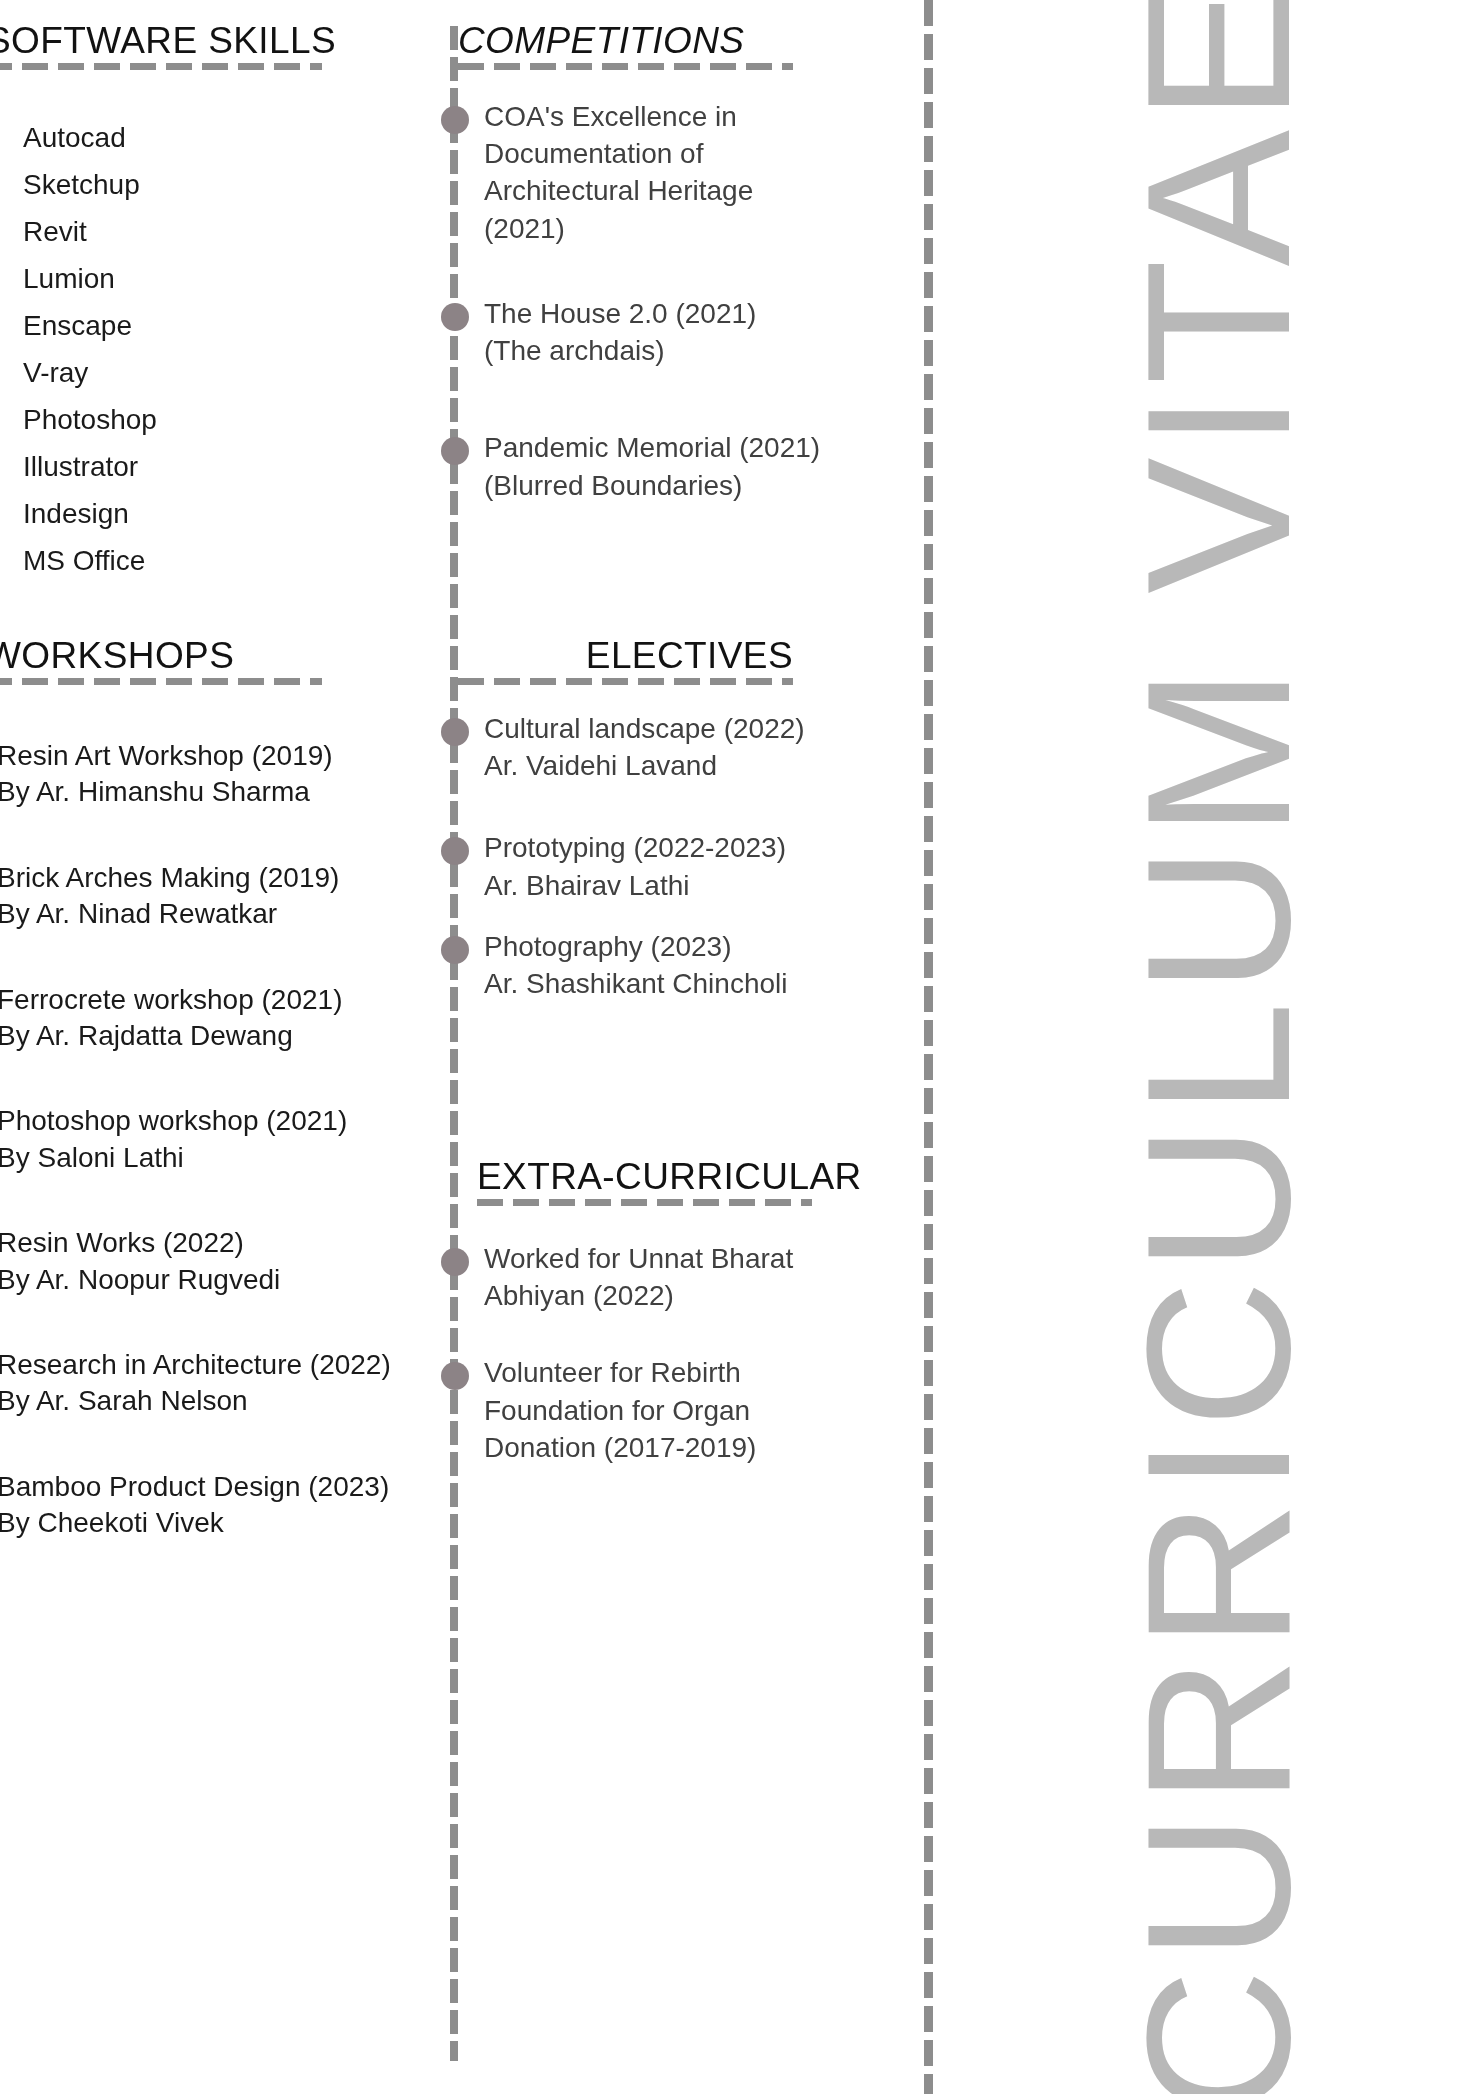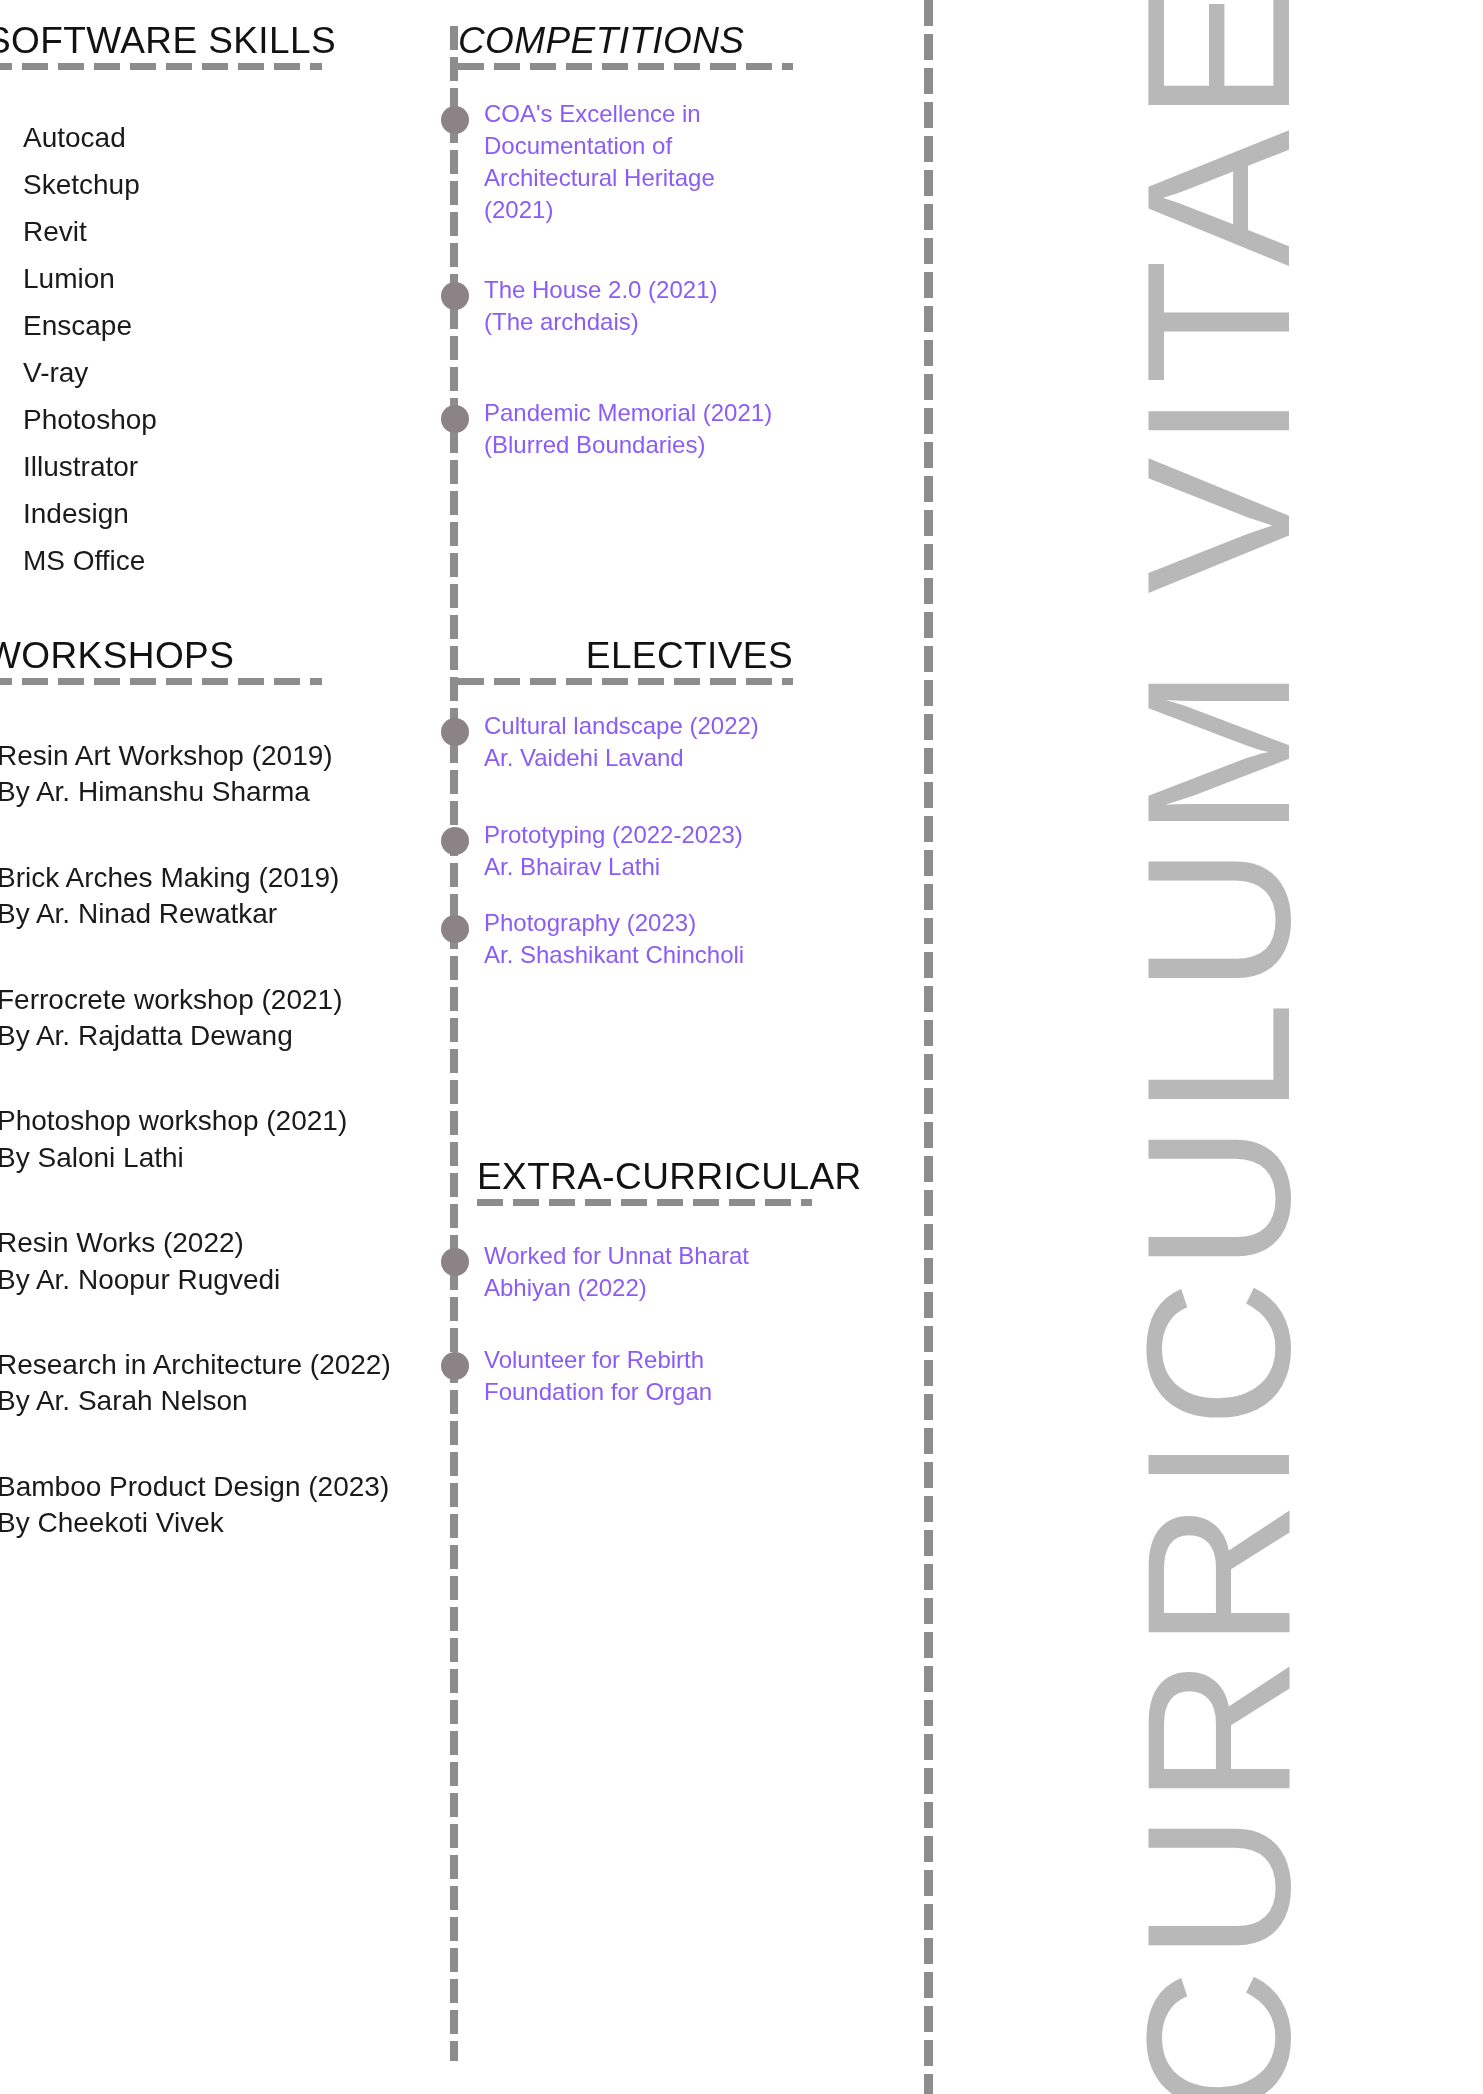--- a/index.html
+++ b/index.html
@@ -85,22 +85,22 @@
     height: 2035px;
     background-image: repeating-linear-gradient(
         to bottom,
         #8d8d8d 0px, #8d8d8d 24px,
         transparent 24px, transparent 31px);
   }
 
   .tl-item {
     position: relative;
     padding-left: 32px;
-    font-size: 24px;
-    color: #8b5cf6;
+    font-size: 28px;
+    color: #404040;
     line-height: 1.33;
   }
   .tl-item .dot {
     position: absolute;
     left: -11px;
     top: 8px;
     width: 28px;
     height: 28px;
     border-radius: 50%;
     background: #8c8386;
@@ -262,20 +262,21 @@
     <div style="position:absolute;left:0;top:1240px;width:470px;">
       <div class="tl-item">
         <span class="dot"></span>
         <div class="tl-line">Worked for Unnat Bharat</div>
         <div class="tl-line">Abhiyan (2022)</div>
       </div>
       <div class="tl-item" style="margin-top:40px;">
         <span class="dot"></span>
         <div class="tl-line">Volunteer for Rebirth</div>
         <div class="tl-line">Foundation for Organ</div>
+        <div class="tl-line">Donation (2017-2019)</div>
       </div>
     </div>
   </div>
 
   <div class="right-rail"></div>
 
   <div class="cv-title-wrap">
     <div class="cv-title">CURRICULUM VITAE</div>
   </div>
 

